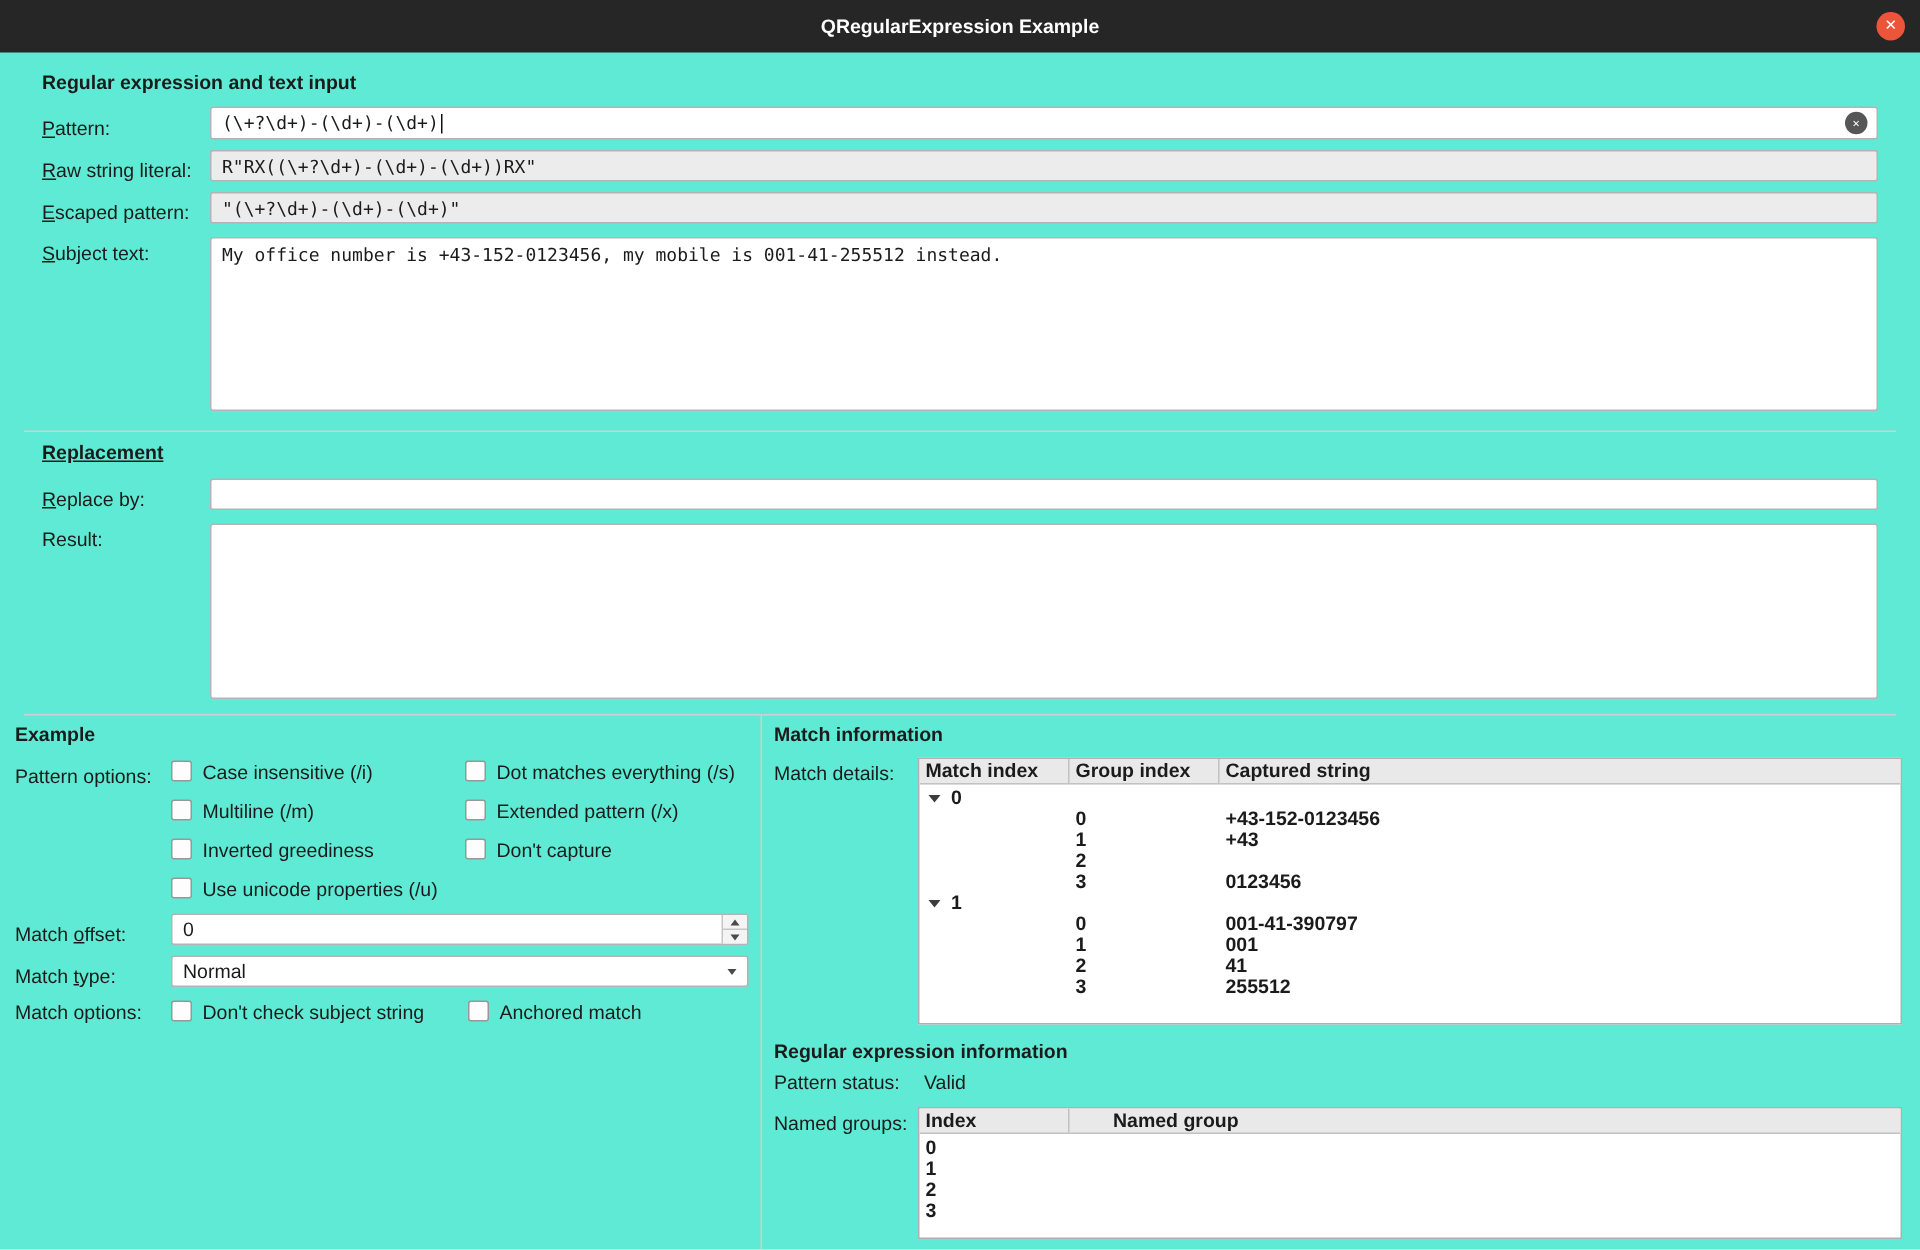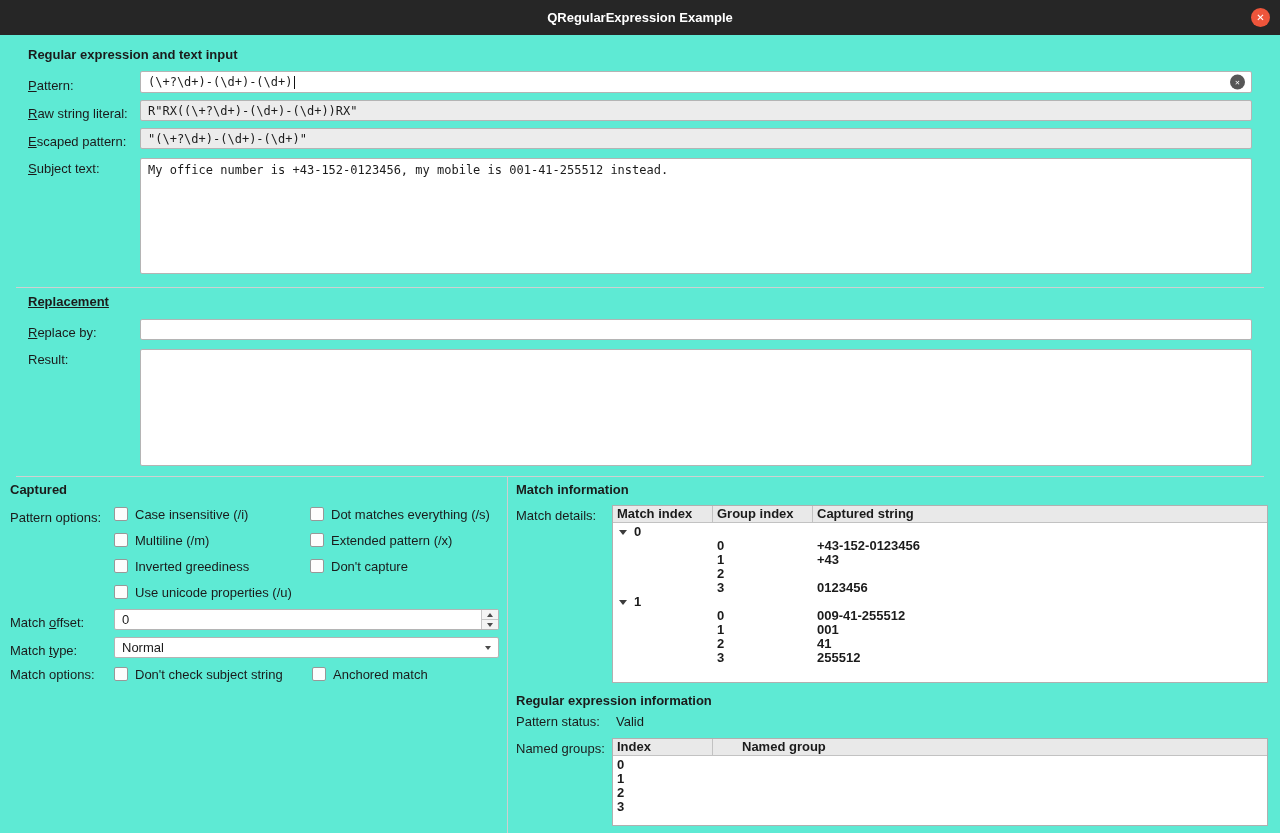--- a/index.html
+++ b/index.html
@@ -134,21 +134,21 @@
       <div class="lbl">Result:</div>
       <div class="textfield" style="height:117px"></div>
     </div>
 
     <hr class="full">
   </div>
 
   <div class="bottom">
 
     <div class="left">
-      <div class="section-h">Captured</div>
+      <div class="section-h">Example</div>
 
       <div class="frow top">
         <div class="lbl2">Pattern options:</div>
         <div class="cbgrid">
           <div class="cb">
               <span class="box"></span>
               <span>Case insensitive (/i)</span>
             </div>
           <div class="cb">
               <span class="box"></span>
@@ -262,21 +262,21 @@
               <div class="tc1">
                   <span class="tree-arrow"></span>
                   <span>1</span>
                 </div>
               <div class="tc2"></div>
                 <div class="tc3"></div>
             </div>
             <div class="trow cols3">
                 <div class="tc1"></div>
                 <div class="tc2">0</div>
-                <div class="tc3">009-41-255512</div>
+                <div class="tc3">001-41-390797</div>
               </div>
             <div class="trow cols3">
                 <div class="tc1"></div>
                 <div class="tc2">1</div>
                 <div class="tc3">001</div>
               </div>
             <div class="trow cols3">
                 <div class="tc1"></div>
                 <div class="tc2">2</div>
                 <div class="tc3">41</div>

